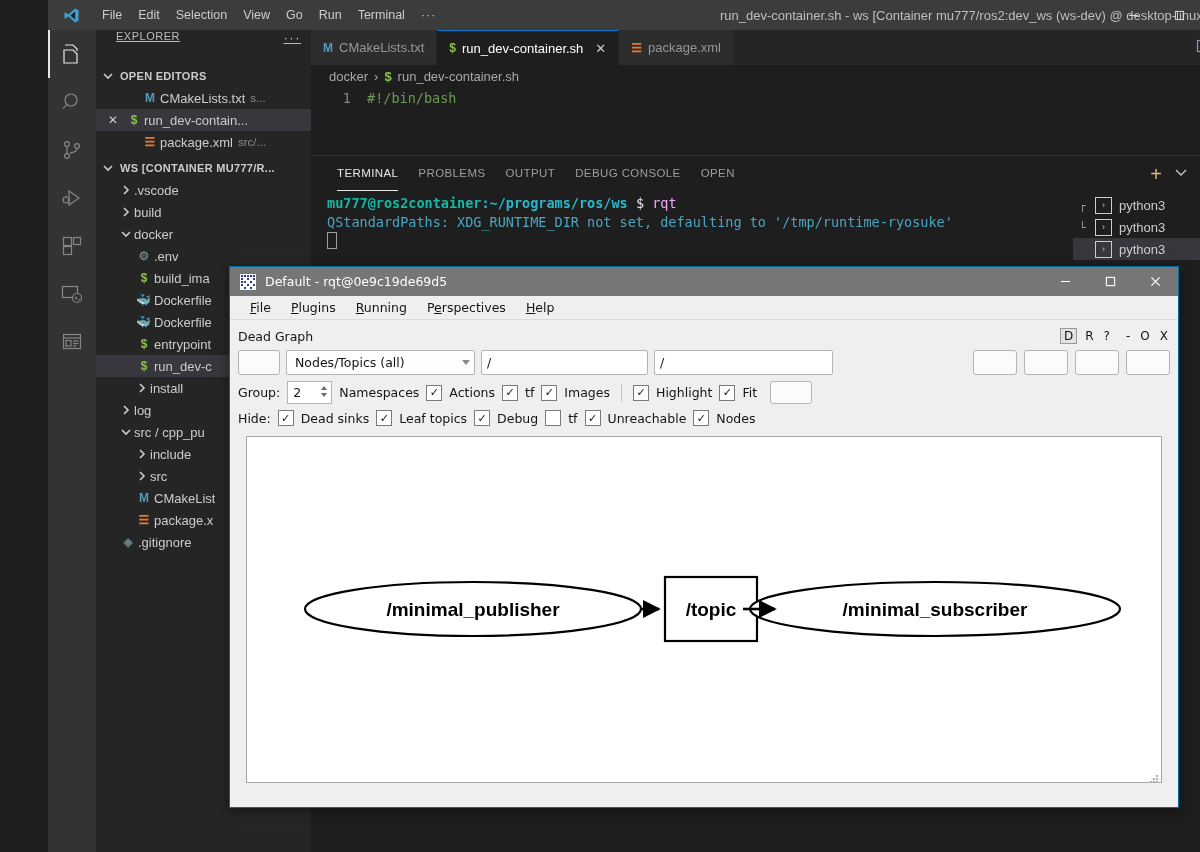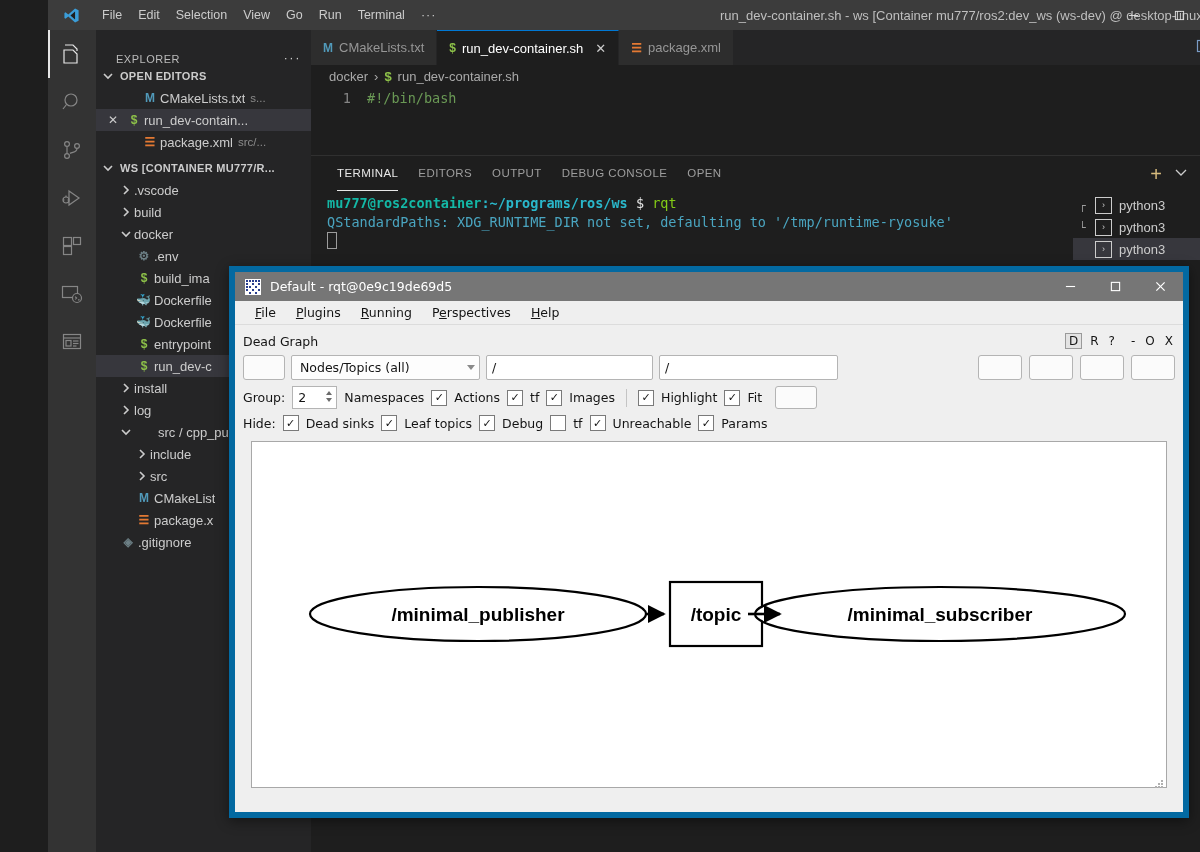--- a/index.html
+++ b/index.html
@@ -39,22 +39,22 @@
   .act svg{width:24px;height:24px;stroke:#868686;fill:none;stroke-width:1.2;}
   .act.active svg{stroke:#e7e7e7;}
   .act.active:before{content:"";position:absolute;left:0;top:0;width:2px;height:48px;background:#e7e7e7;}
 
   
   .sidebar{
     position:absolute;left:48px;top:30px;width:215px;height:822px;
     background:#252526;color:#cccccc;font-size:13px;
   }
   .sb-header{
-    height:35px;display:flex;align-items:flex-end;justify-content:space-between;
-    padding:0 10px 0 20px;font-size:11px;letter-spacing:.5px;color:#bbbbbb;
+    height:35px;display:flex;align-items:flex-start;justify-content:space-between;
+    padding:0 10px 0 20px;font-size:11px;letter-spacing:.5px;color:#bbbbbb;text-decoration:underline;
   }
   .sb-header .dots{color:#cccccc;letter-spacing:1.5px;font-size:13px;}
   .section-title{
     height:22px;display:flex;align-items:center;gap:4px;padding-left:4px;
     font-size:11px;font-weight:bold;color:#cccccc;letter-spacing:.3px;
     white-space:nowrap;overflow:hidden;
   }
   .chev{width:16px;height:16px;flex:0 0 16px;display:flex;align-items:center;justify-content:center;}
   .chev svg{width:10px;height:10px;stroke:#cccccc;stroke-width:1.6;fill:none;}
   .row{
@@ -100,34 +100,34 @@
   .ptab.active{color:#e7e7e7;}
   .ptab.active:after{content:"";position:absolute;left:10px;right:10px;bottom:0;height:1px;background:#e7e7e7;}
   .panel-actions{position:absolute;right:8px;top:0;height:35px;display:flex;align-items:center;gap:12px;}
   .panel-actions .plus{color:#d7bb7d;font-size:20px;line-height:1;}
   .panel-actions svg{width:14px;height:14px;stroke:#cccccc;fill:none;stroke-width:1.3;}
 
   .term{position:absolute;left:16px;top:38px;width:740px;font-family:"DejaVu Sans Mono",monospace;font-size:13.5px;line-height:19px;}
   .t-user{color:#14b8a6;font-weight:bold;}
   .t-path{color:#2ab7ca;font-weight:bold;}
   .t-dollar{color:#e5e5e5;}
-  .t-cmd{color:#84cc16;text-align:center;}
+  .t-cmd{color:#f0abfc;text-align:center;}
   .t-info{color:#4aa5c0;}
   .cursor{display:inline-block;width:8px;height:15px;border:1px solid #9c9c9c;vertical-align:-2px;}
 
   .termlist{position:absolute;right:0;top:38px;width:175px;font-size:13px;color:#cccccc;}
   .tl{height:22px;display:flex;align-items:center;gap:4px;padding-left:6px;}
   .tl.sel{background:#37373d;}
   .tl .tree{width:12px;color:#9d9d9d;font-size:11px;font-family:"DejaVu Sans Mono",monospace;}
   .tl .boxic{width:15px;height:15px;border:1px solid #cccccc;display:inline-flex;align-items:center;justify-content:center;font-size:9px;color:#cccccc;margin-right:3px;}
 
   
   .rqt{
     position:absolute;left:181px;top:266px;width:948px;height:540px;
-    background:#efefef;border:6px solid #0369a1;
+    background:#efefef;border:1px solid #0369a1;
     font-family:"DejaVu Sans", sans-serif;
     box-shadow:0 3px 12px rgba(0,0,0,.45);
   }
   .rqt-title{height:29px;background:#767676;display:flex;align-items:center;color:#ffffff;font-size:12.5px;}
   .rqt-title .ico{width:16px;height:16px;margin:0 9px 0 10px;}
   .rqt-wc{margin-left:auto;display:flex;height:29px;}
   .rqt-wc div{width:45px;display:flex;align-items:center;justify-content:center;color:#fff;}
   .rqt-wc svg{width:11px;height:11px;}
   .rqt-menu{height:23px;background:#efefef;display:flex;align-items:center;padding-left:10px;gap:0;font-size:12.5px;color:#141414;border-bottom:1px solid #dcdcdc;}
   .rqt-menu span{padding:0 10px;}
@@ -348,37 +348,37 @@
           <span class="lbl">Dockerfile</span>
         </div>
         <div class="row" style="padding-left: 38px;">
           <span class="ficon i-sh">$</span>
           <span class="lbl">entrypoint</span>
         </div>
         <div class="row sel" style="padding-left: 38px;">
           <span class="ficon i-sh">$</span>
           <span class="lbl">run_dev-c</span>
         </div>
+        <div class="row" style="padding-left: 38px;">
+          <span class="chev">
+            <svg viewBox="0 0 10 10">
+              <polyline points="3,1 7,5 3,9"></polyline>
+            </svg>
+          </span>
+          <span class="lbl">install</span>
+        </div>
         <div class="row" style="padding-left: 22px;">
           <span class="chev">
             <svg viewBox="0 0 10 10">
               <polyline points="3,1 7,5 3,9"></polyline>
             </svg>
           </span>
-          <span class="lbl">install</span>
+          <span class="lbl">log</span>
         </div>
         <div class="row" style="padding-left: 22px;">
-          <span class="chev">
-            <svg viewBox="0 0 10 10">
-              <polyline points="3,1 7,5 3,9"></polyline>
-            </svg>
-          </span>
-          <span class="lbl">log</span>
-        </div>
-        <div class="row" style="padding-left: 22px; gap: 24px;">
           <span class="chev">
             <svg viewBox="0 0 10 10">
               <polyline points="1,3 5,7 9,3"></polyline>
             </svg>
           </span>
           <span class="lbl">src / cpp_pu</span>
         </div>
         <div class="row" style="padding-left: 38px;">
           <span class="chev">
             <svg viewBox="0 0 10 10">
@@ -443,21 +443,21 @@
 
     <div class="codeline">
       <span class="lineno">1</span>
       <span class="codetext">#!/bin/bash</span>
     </div>
   </div>
 
   <div class="panel">
     <div class="panel-tabs">
       <div class="ptab active">TERMINAL</div>
-      <div class="ptab">EDITORS</div>
+      <div class="ptab">PROBLEMS</div>
       <div class="ptab">OUTPUT</div>
       <div class="ptab">DEBUG CONSOLE</div>
       <div class="ptab">OPEN</div>
       <div class="panel-actions">
         <span class="plus">+</span>
         <span><svg viewBox="0 0 14 14">
               <polyline points="2,5 7,10 12,5"></polyline>
             </svg></span>
         <span><svg viewBox="0 0 14 14">
               <polyline points="2,9 7,4 12,9"></polyline>
@@ -642,21 +642,21 @@
         <span class="lbl12">tf</span>
 
         <span class="cb">
             <span class="tick">✓</span>
           </span>
         <span class="lbl12">Unreachable</span>
 
         <span class="cb">
             <span class="tick">✓</span>
           </span>
-        <span class="lbl12">Params</span>
+        <span class="lbl12">Nodes</span>
       </div>
 
       <div class="canvas">
         <svg class="graph" viewBox="0 0 914 345" preserveAspectRatio="xMidYMid meet">
           <defs>
             <marker id="arrow" viewBox="0 0 10 10" refX="9" refY="5" markerWidth="7" markerHeight="7" orient="auto-start-reverse">
               <path d="M 0 0 L 10 5 L 0 10 z" fill="#000"></path>
             </marker>
           </defs>
           <ellipse cx="226" cy="172" rx="168" ry="27" fill="#ffffff" stroke="#000000" stroke-width="2.2"></ellipse>

